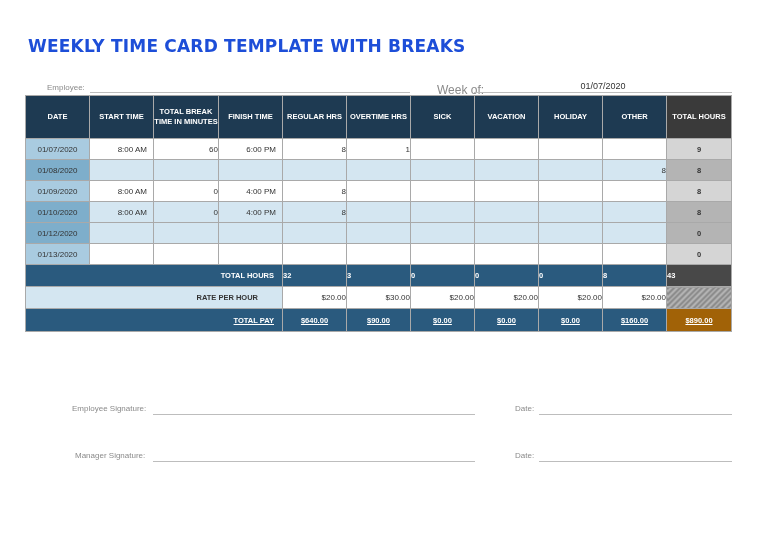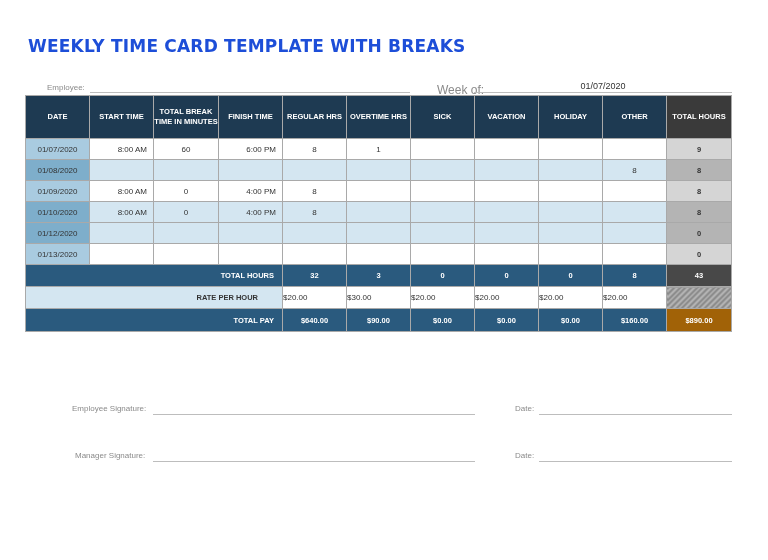--- a/index.html
+++ b/index.html
@@ -12,33 +12,33 @@
                 font-size:9px; color:#333; text-align:center; line-height:12px; }
   table.tc { position:absolute; left:25px; top:95px; border-collapse:collapse;
              table-layout:fixed; width:706px; font-size:8px; }
   table.tc td, table.tc th { border:1px solid #a9a9a9; padding:0; overflow:hidden; white-space:nowrap; }
   table.tc th { background:#1e3a52; color:#fff; font-weight:bold; height:42px;
                 font-size:7.5px; line-height:10px; white-space:normal; text-align:center; }
   table.tc th.total-h { background:#3a3a3a; }
   table.tc td { height:20px; }
   .date-cell { background:#a9cbe0; text-align:center; color:#333; }
   tr.alt .date-cell { background:#7eaecb; }
-  .c { text-align:center; }
+  .c { text-align:right; }
   .r { text-align:right; padding-right:6px !important; }
   tr.odd td.d { background:#ffffff; }
   tr.alt td.d { background:#d4e6f1; }
   td.tot { background:#d5d5d5; font-weight:bold; text-align:center; font-size:7.5px; }
   tr.alt td.tot { background:#b4b4b4; }
-  tr.sumrow td { background:#2a5a7e; color:#fff; font-weight:bold; text-align:center; height:21px; font-size:7.5px; }
+  tr.sumrow td { background:#2a5a7e; color:#fff; font-weight:bold; text-align:left; height:21px; font-size:7.5px; }
   tr.sumrow td.lbl { text-align:right; padding-right:8px; }
   tr.sumrow td.dark { background:#484848; }
-  tr.raterow td { background:#fff; text-align:left; height:21px; }
+  tr.raterow td { background:#fff; text-align:right; height:21px; }
   tr.raterow td.lbl { background:#d4e6f1; text-align:right; padding-right:24px; font-weight:bold; font-size:7.5px; }
   tr.raterow td.hatch { background: repeating-linear-gradient(135deg,#8a8a8a 0 2px,#b5b5b5 2px 4px); }
-  tr.payrow td { background:#2a5a7e; color:#fff; font-weight:bold; text-align:center; height:22px; font-size:7.5px; }
+  tr.payrow td { background:#2a5a7e; color:#fff; font-weight:bold; text-align:center; height:22px; font-size:7.5px;text-decoration:underline; }
   tr.payrow td.lbl { text-align:right; padding-right:8px; }
   tr.payrow td.dark { background:#a16207; }
   .sig { position:absolute; font-size:8px; color:#8a8a8a; }
 </style>
 </head>
 <body>
 
 <div class="title">WEEKLY TIME CARD TEMPLATE WITH BREAKS</div>
 
 <div class="field-label" style="position:absolute;left:47px;top:83px;font-size:8px;color:#8a8a8a;">Employee:</div>

